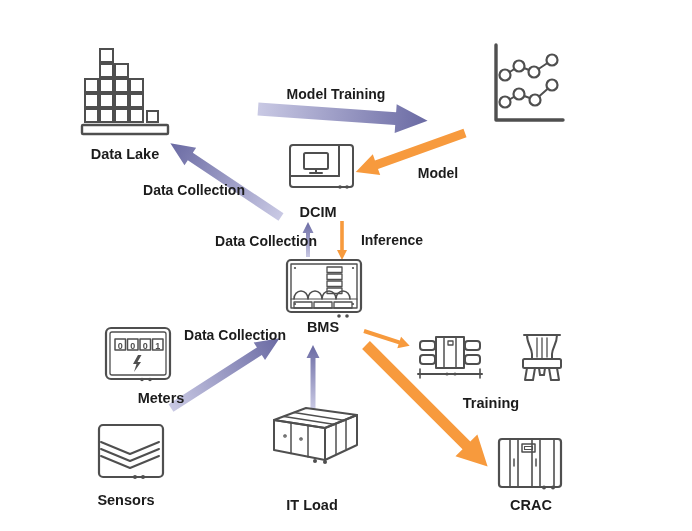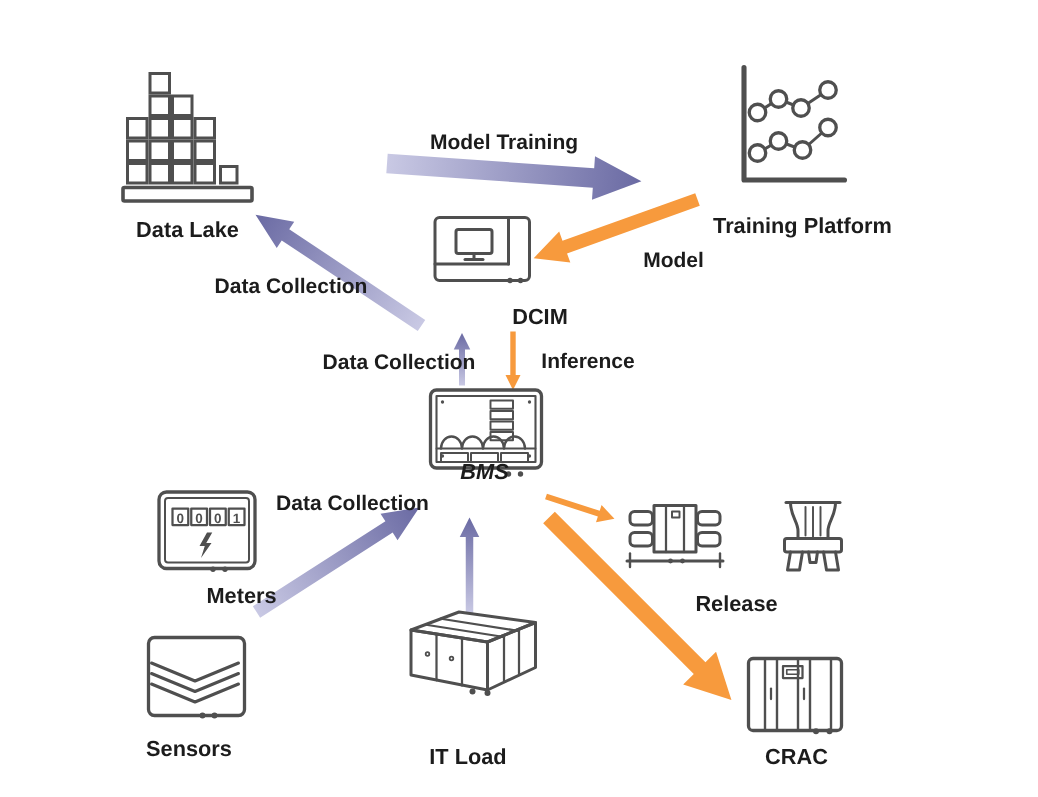--- a/index.html
+++ b/index.html
@@ -241,29 +241,28 @@
       <rect x="25" y="7" width="13" height="8" stroke-width="1.5"></rect>
       <rect x="27.5" y="9.5" width="8" height="3" stroke-width="1.1"></rect>
       <line x1="17" y1="22" x2="17" y2="29" stroke-width="1.5"></line>
       <line x1="39" y1="22" x2="39" y2="29" stroke-width="1.5"></line>
       <circle cx="47" cy="50.5" r="2" fill="#4f4f4f" stroke="none"></circle>
       <circle cx="56" cy="50.5" r="2" fill="#4f4f4f" stroke="none"></circle>
     </g>
   </svg>
 
   <div class="label" style="left:125px;top:147px;">Data Lake</div>
-  <div class="label" style="left:535px;top:144px;">Training Platform</div>
-  <div class="label" style="left:318px;top:205px;margin-left:42px;">DCIM</div>
-  <div class="label" style="left:323px;top:308px;font-style:italic;">BMS</div>
+  <div class="label" style="left:318px;top:205px;">DCIM</div>
+  <div class="label" style="left:323px;top:320px;">BMS</div>
   <div class="label" style="left:133px;top:391px;margin-left:28px;">Meters</div>
   <div class="label" style="left:126px;top:493px;">Sensors</div>
   <div class="label" style="left:312px;top:498px;">IT Load</div>
-  <div class="label" style="left:491px;top:396px;">Release</div>
+  <div class="label" style="left:491px;top:396px;">Training</div>
   <div class="label" style="left:531px;top:498px;">CRAC</div>
 
   <div class="label arrow-label" style="left:322px;top:87px;">Model Training</div>
-  <div class="label arrow-label" style="left:435px;top:166px;">Model</div>
+  <div class="label arrow-label" style="left:424px;top:166px;">Model</div>
   <div class="label arrow-label" style="left:180px;top:183px;">Data Collection</div>
   <div class="label arrow-label" style="left:252px;top:234px;">Data Collection</div>
   <div class="label arrow-label" style="left:378px;top:233px;text-align:center;">Inference</div>
   <div class="label arrow-label" style="left:221px;top:328px;">Data Collection</div>
 
 </div>
 
 </body></html>

